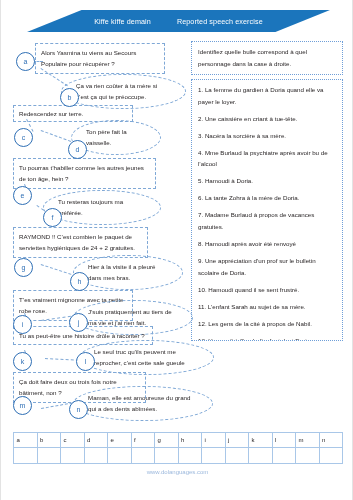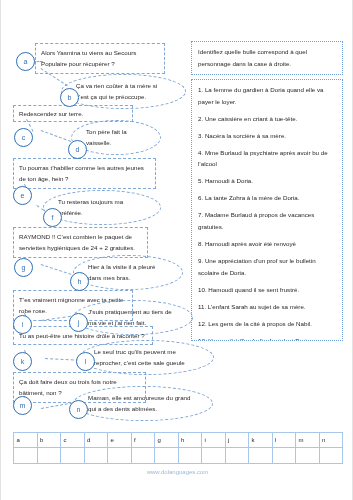--- a/index.html
+++ b/index.html
@@ -133,20 +133,27 @@
     text-align: center;
     font-size: 6px;
     color: #9db9dd;
   }
 </style>
 </head>
 <body>
 
 <div id="page">
 
+  <div class="banner-wrap">
+    <div class="banner"></div>
+    <div class="banner-labels">
+      <span>Kiffe kiffe demain</span>
+      <span>Reported speech exercise</span>
+    </div>
+  </div>
 
   <div class="bubble rect-bubble" style="left:34px; top:43px; width:130px;">
     <span>Alors Yasmina tu viens au Secours Populaire pour récupérer ?</span>
   </div>
   <div class="tail" style="left:32px; top:61px; width:10px;"></div>
   <div class="circle" style="left:15px; top:52px;">
     <span>a</span>
   </div>
 
   <div class="bubble ell-bubble" style="left:60px; top:74px; width:125px;">

